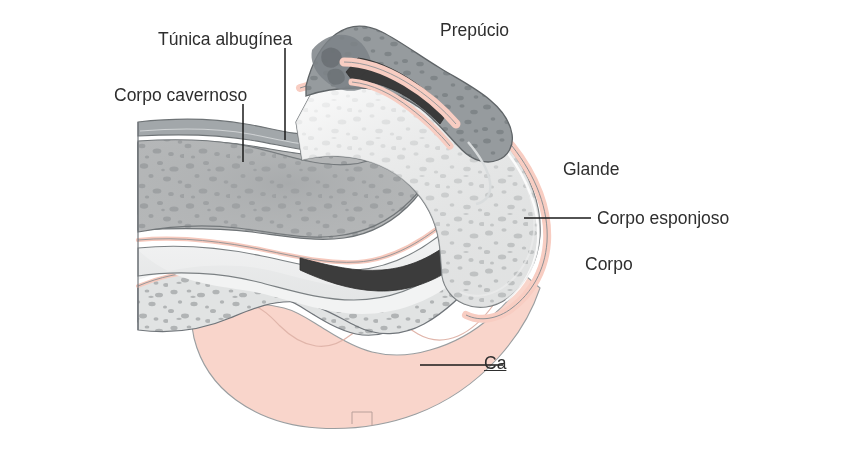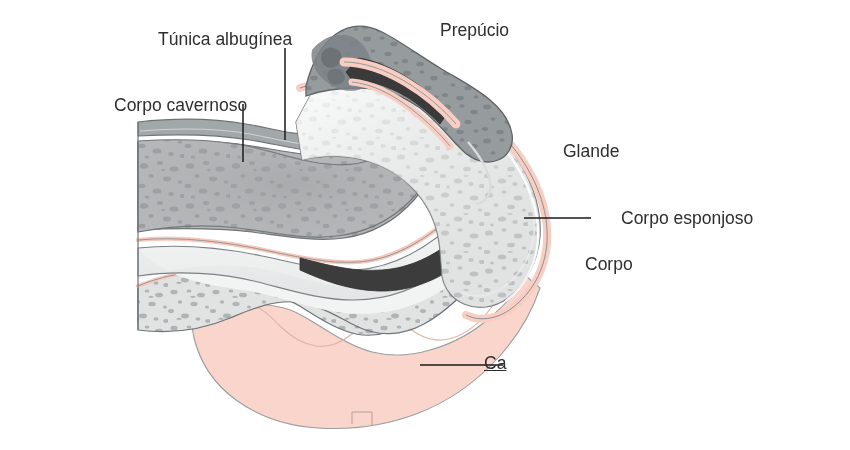--- a/index.html
+++ b/index.html
@@ -404,25 +404,25 @@
     <g stroke="#1a1a1a" stroke-width="1.5">
       <line x1="285" y1="48" x2="285" y2="140"></line>
       <line x1="243" y1="104" x2="243" y2="162"></line>
       <line x1="524" y1="218" x2="591" y2="218"></line>
       <line x1="420" y1="365" x2="503" y2="365"></line>
     </g>
   </svg>
 
   <div class="anno-label" style="left:158px; top:31px;">Túnica albugínea</div>
 
-  <div class="anno-label" style="left:114px; top:87px;margin-top:10px;">Corpo cavernoso</div>
+  <div class="anno-label" style="left:114px; top:87px;">Corpo cavernoso</div>
 
   <div class="anno-label" style="left:440px; top:22px;">Prepúcio</div>
 
-  <div class="anno-label" style="left:563px; top:143px;">Glande</div>
-
-  <div class="anno-label" style="left:597px; top:210px;margin-left:24px;">Corpo esponjoso</div>
+  <div class="anno-label" style="left:563px; top:161px;">Glande</div>
+
+  <div class="anno-label" style="left:597px; top:210px;">Corpo esponjoso</div>
 
   <div class="anno-label" style="left:585px; top:256px;">Corpo</div>
 
   <div class="anno-label" style="left:484px; top:355px;text-decoration:underline;">Ca</div>
 
 </div>
 
 </body></html>

